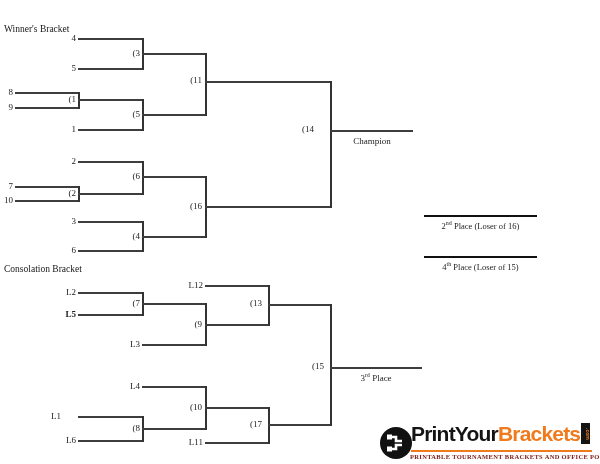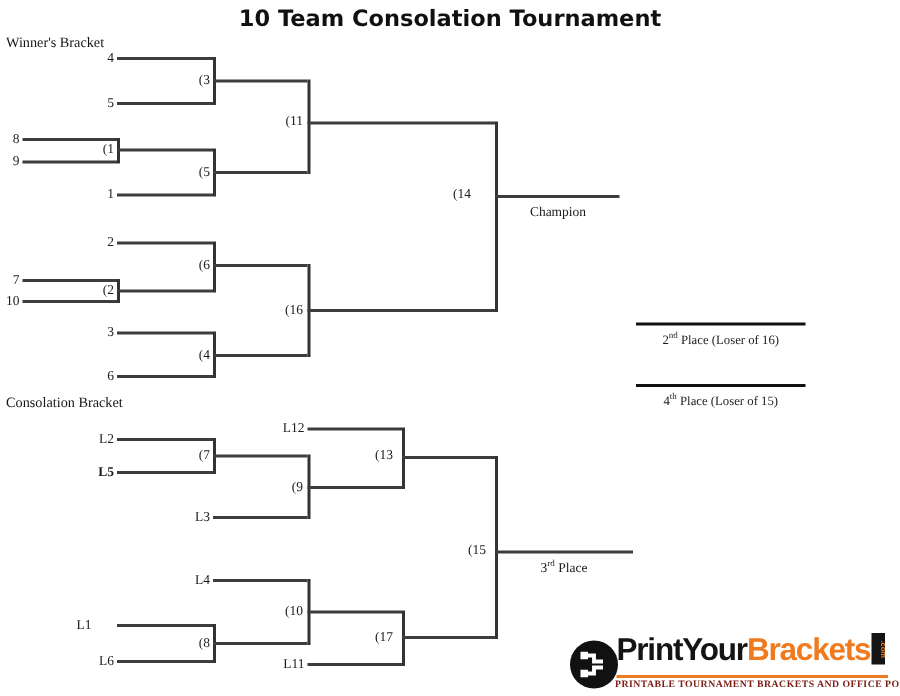--- a/index.html
+++ b/index.html
@@ -30,21 +30,20 @@
   .logo-rule{position:absolute;left:36px;top:30px;width:181px;height:2px;background:#f07b1f;}
   .tagline{position:absolute;left:35px;top:33px;width:184px;
            font:bold 6.5px/8px "Liberation Serif",serif;color:#7d2016;
            letter-spacing:0.32px;white-space:nowrap;}
 </style>
 </head>
 <body>
 
 <div id="canvas">
 
-  <div class="title">10 Team Consolation Tournament</div>
   <div class="sec" style="left:4px;top:24px;">Winner's Bracket</div>
   <div class="sec" style="left:4px;top:264px;">Consolation Bracket</div>
 
   <div class="hl" style="left:78px;top:38px;width:64px;"></div>
   <div class="hl" style="left:78px;top:68px;width:64px;"></div>
   <div class="vl" style="left:142px;top:38px;height:32px;"></div>
   <div class="hl" style="left:142px;top:53px;width:63px;"></div>
 
   <div class="hl" style="left:15px;top:92px;width:63px;"></div>
   <div class="hl" style="left:15px;top:107px;width:63px;"></div>

